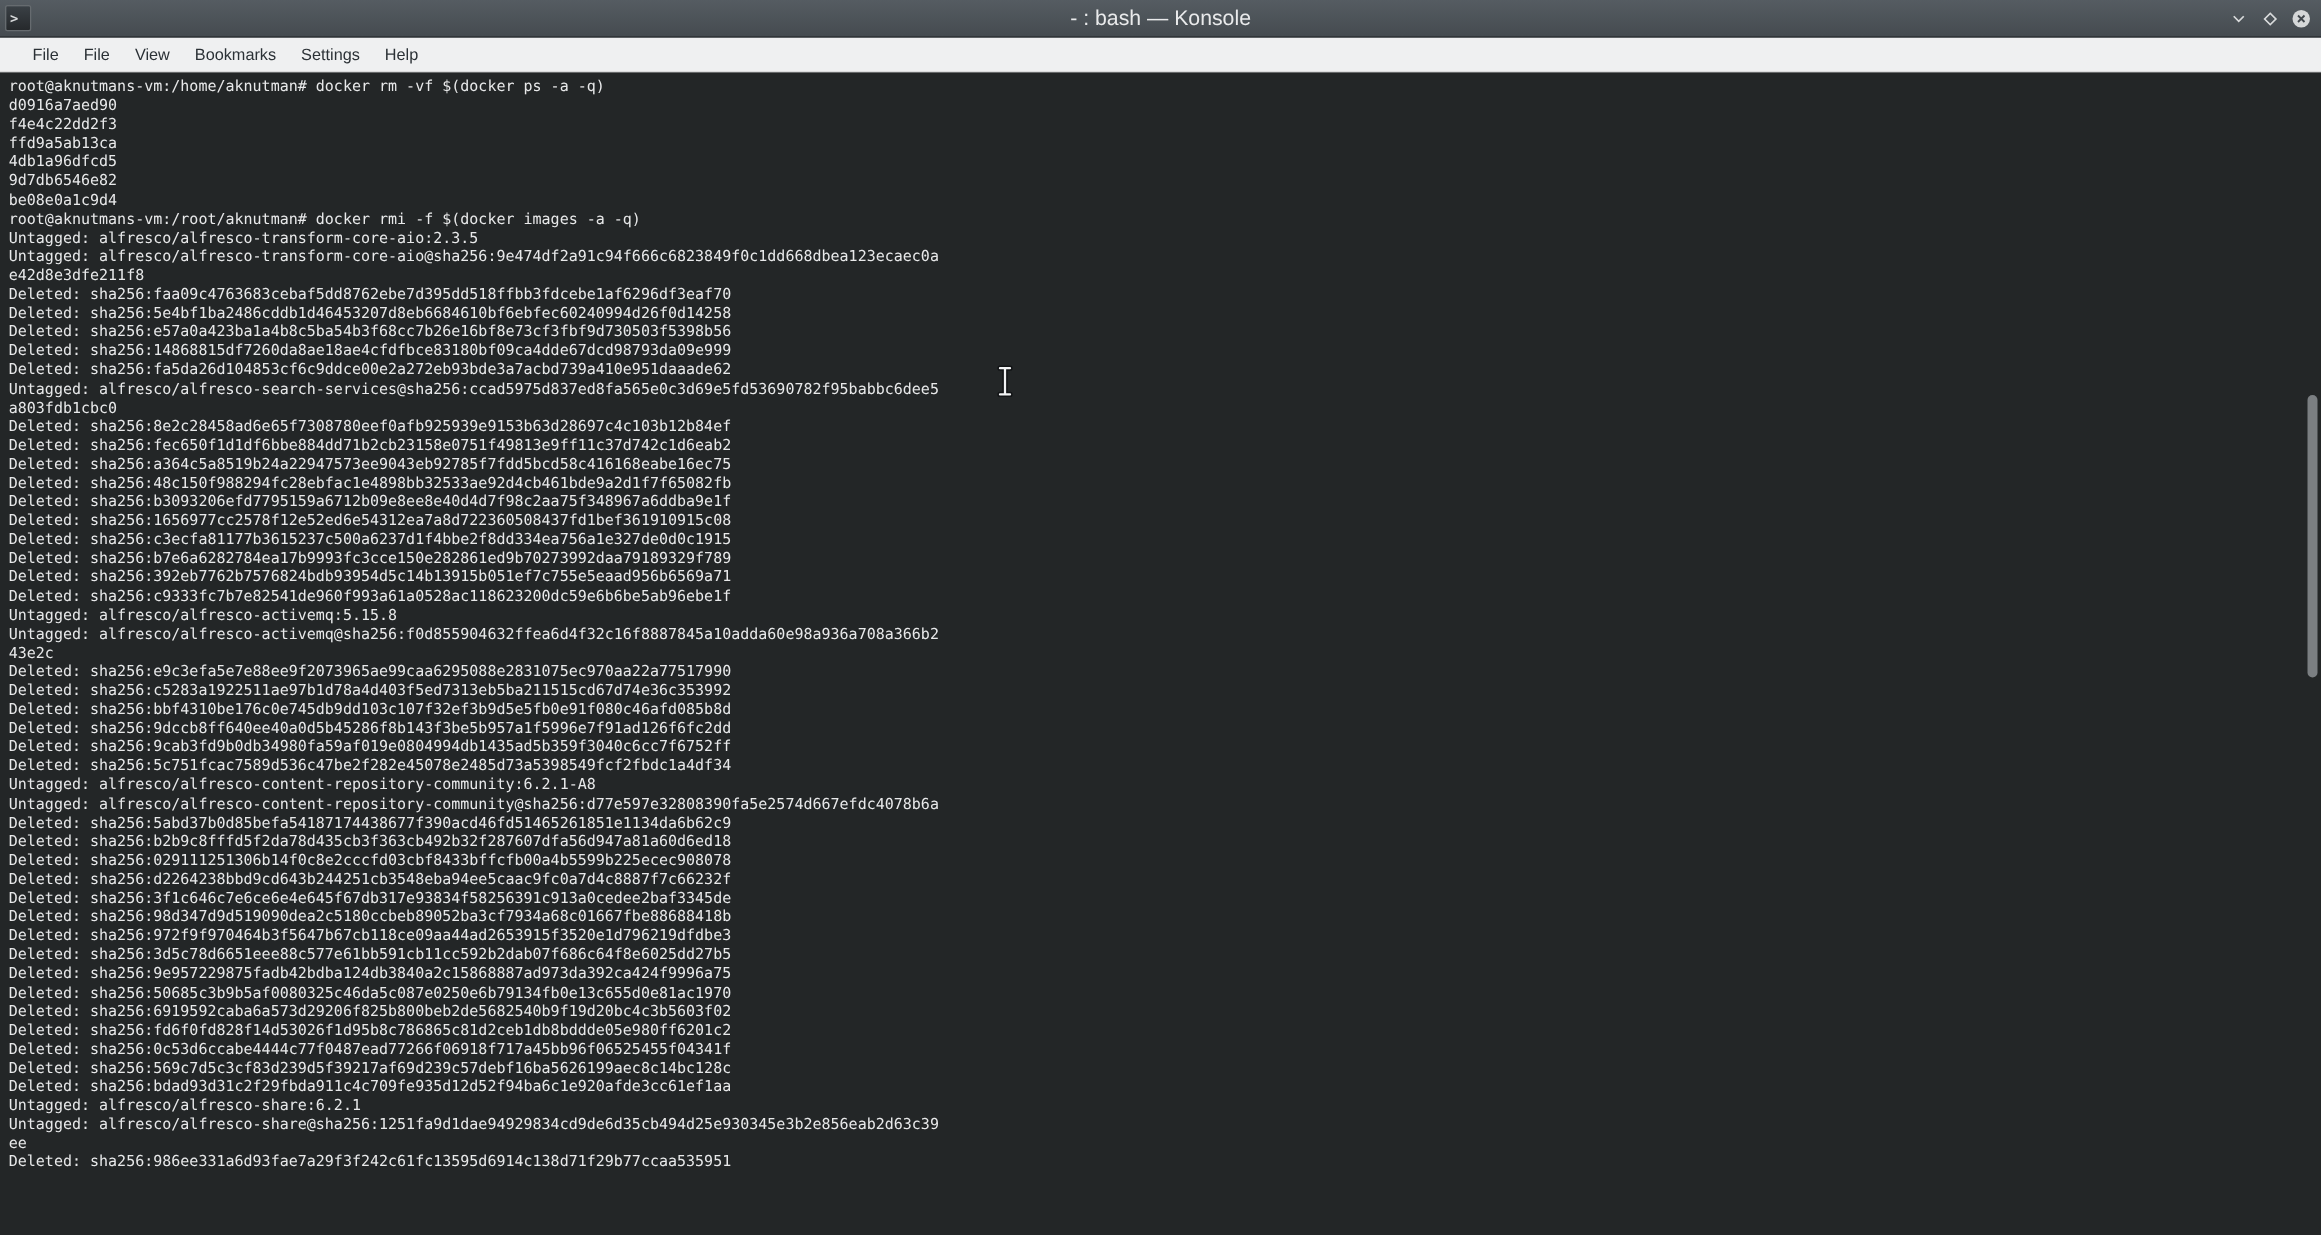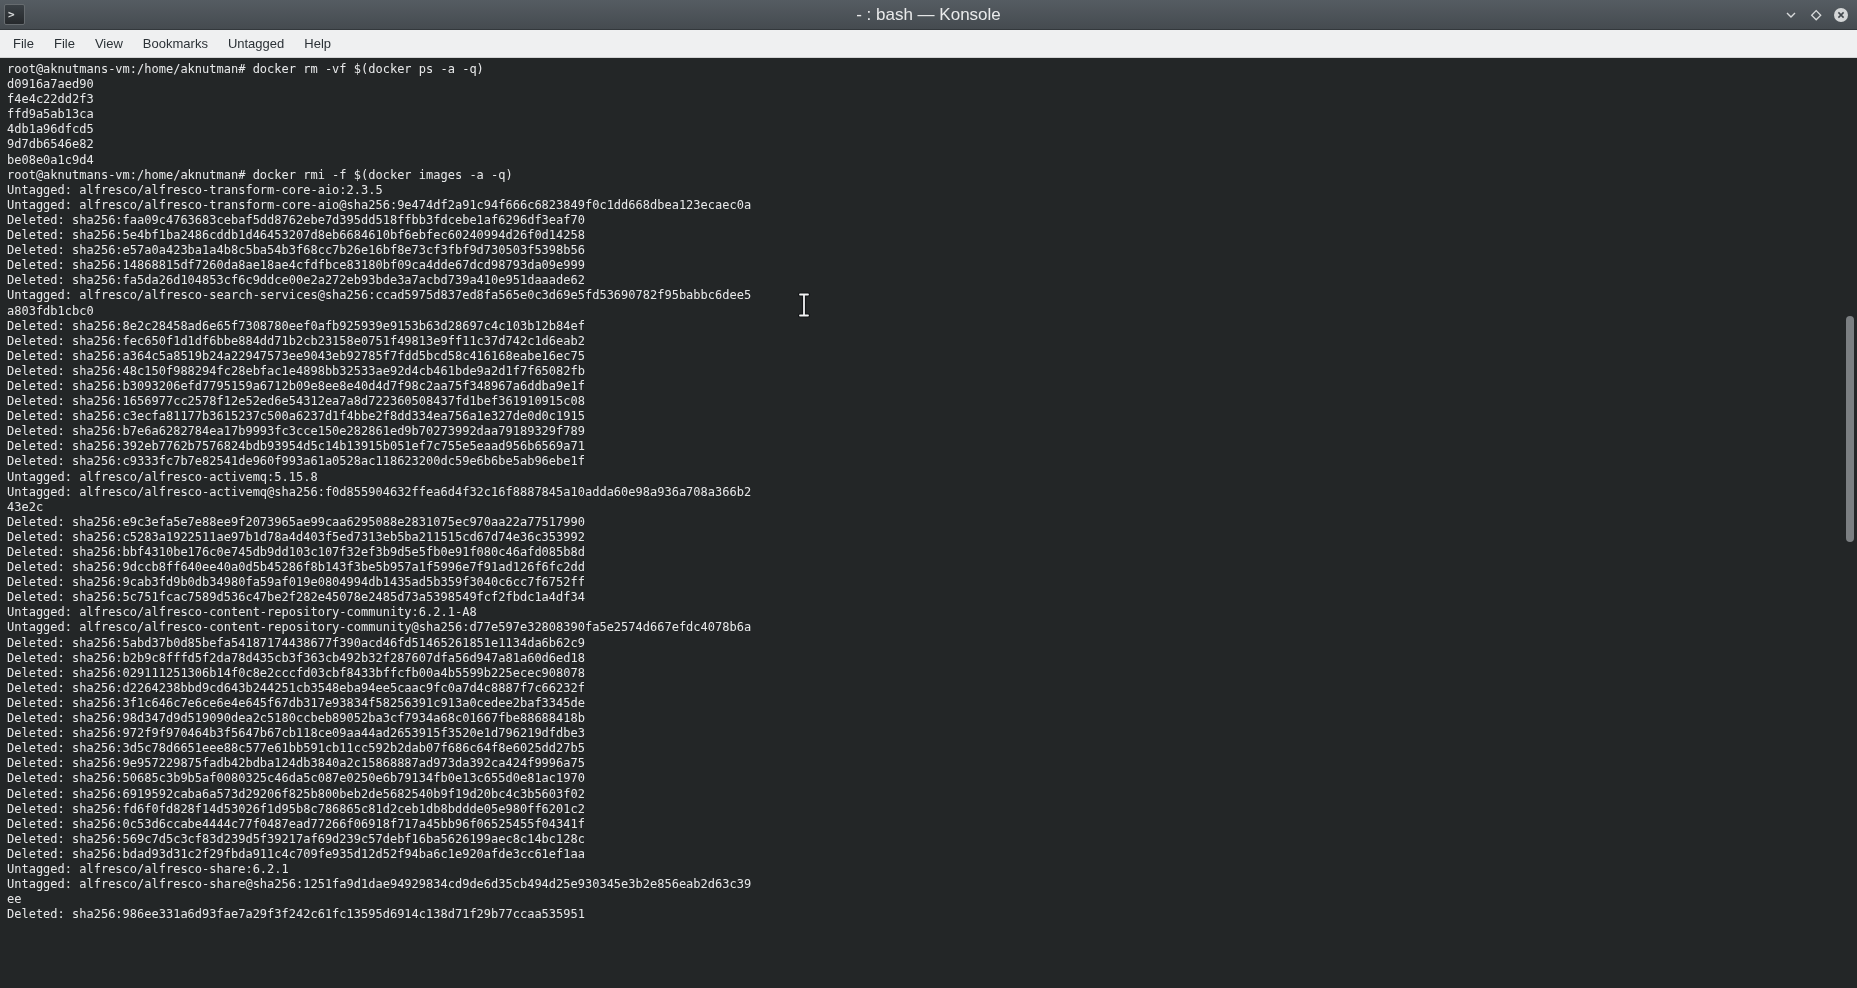--- a/index.html
+++ b/index.html
@@ -30,21 +30,21 @@
     color:#e9eaeb;font-size:17px;pointer-events:none;
   }
   .controls{
     margin-left:auto;display:flex;align-items:center;gap:9px;
     padding-right:8px;z-index:2;
   }
   .ctl{width:16px;height:16px;display:flex;align-items:center;justify-content:center;cursor:default;}
   
   .menubar{
     height:28px;background:#eff0f1;display:flex;align-items:center;
-    padding-left:3px;border-bottom:1px solid #d3d4d5;
+    padding-left:16px;border-bottom:1px solid #d3d4d5;
     box-sizing:border-box;
     text-align:center;
   }
   .menu-item{
     color:#2b3136;font-size:13px;line-height:27px;padding:0 10px;cursor:default;
   }
   
   .terminal{
     position:relative;
     height:930px;background:#232627;
@@ -91,36 +91,37 @@
         </svg>
       </span>
     </div>
   </div>
 
   <div class="menubar">
     <span class="menu-item">File</span>
     <span class="menu-item">File</span>
     <span class="menu-item">View</span>
     <span class="menu-item">Bookmarks</span>
-    <span class="menu-item">Untagged</span>
+    <span class="menu-item">Settings</span>
     <span class="menu-item">Help</span>
   </div>
 
   <div class="terminal">
     <div>
         <div class="term-line">root@aknutmans-vm:/home/aknutman# docker rm -vf $(docker ps -a -q)</div>
         <div class="term-line">d0916a7aed90</div>
         <div class="term-line">f4e4c22dd2f3</div>
         <div class="term-line">ffd9a5ab13ca</div>
         <div class="term-line">4db1a96dfcd5</div>
         <div class="term-line">9d7db6546e82</div>
         <div class="term-line">be08e0a1c9d4</div>
-        <div class="term-line">root@aknutmans-vm:/home/aknutman# docker rmi -f $(docker images -a -q)</div>
+        <div class="term-line">root@aknutmans-vm:/root/aknutman# docker rmi -f $(docker images -a -q)</div>
         <div class="term-line">Untagged: alfresco/alfresco-transform-core-aio:2.3.5</div>
         <div class="term-line">Untagged: alfresco/alfresco-transform-core-aio@sha256:9e474df2a91c94f666c6823849f0c1dd668dbea123ecaec0a</div>
+        <div class="term-line">e42d8e3dfe211f8</div>
         <div class="term-line">Deleted: sha256:faa09c4763683cebaf5dd8762ebe7d395dd518ffbb3fdcebe1af6296df3eaf70</div>
         <div class="term-line">Deleted: sha256:5e4bf1ba2486cddb1d46453207d8eb6684610bf6ebfec60240994d26f0d14258</div>
         <div class="term-line">Deleted: sha256:e57a0a423ba1a4b8c5ba54b3f68cc7b26e16bf8e73cf3fbf9d730503f5398b56</div>
         <div class="term-line">Deleted: sha256:14868815df7260da8ae18ae4cfdfbce83180bf09ca4dde67dcd98793da09e999</div>
         <div class="term-line">Deleted: sha256:fa5da26d104853cf6c9ddce00e2a272eb93bde3a7acbd739a410e951daaade62</div>
         <div class="term-line">Untagged: alfresco/alfresco-search-services@sha256:ccad5975d837ed8fa565e0c3d69e5fd53690782f95babbc6dee5</div>
         <div class="term-line">a803fdb1cbc0</div>
         <div class="term-line">Deleted: sha256:8e2c28458ad6e65f7308780eef0afb925939e9153b63d28697c4c103b12b84ef</div>
         <div class="term-line">Deleted: sha256:fec650f1d1df6bbe884dd71b2cb23158e0751f49813e9ff11c37d742c1d6eab2</div>
         <div class="term-line">Deleted: sha256:a364c5a8519b24a22947573ee9043eb92785f7fdd5bcd58c416168eabe16ec75</div>

